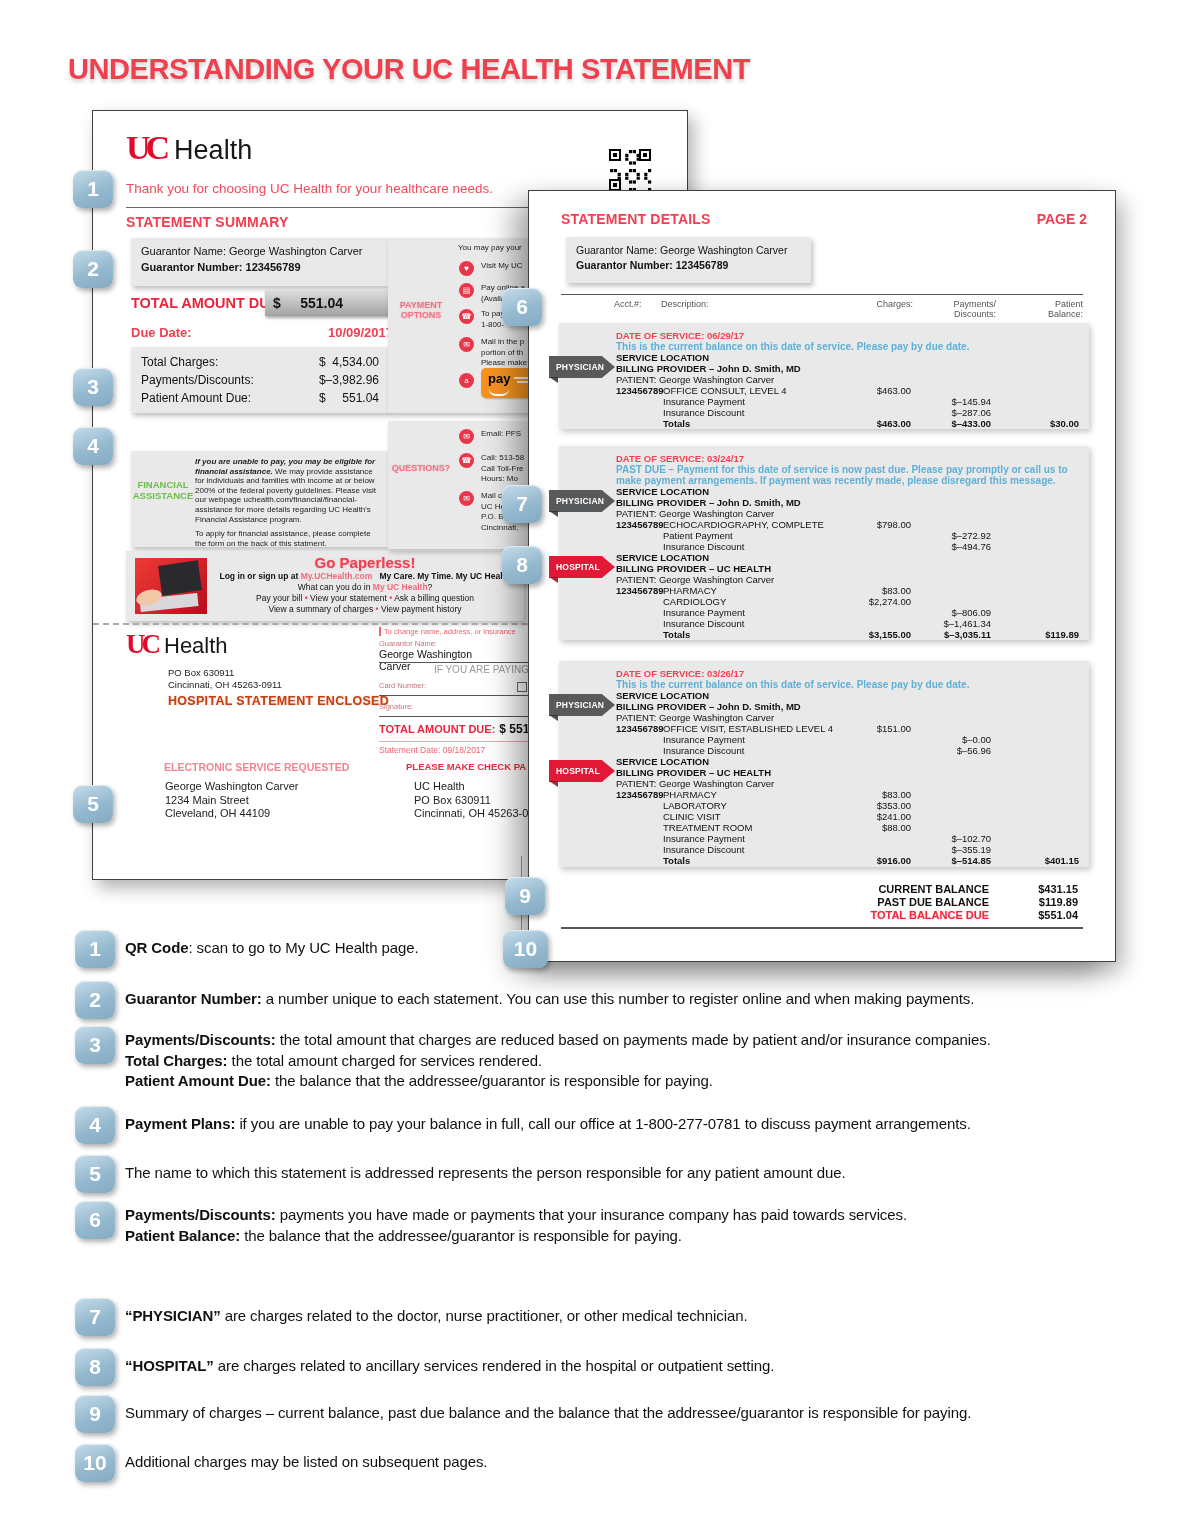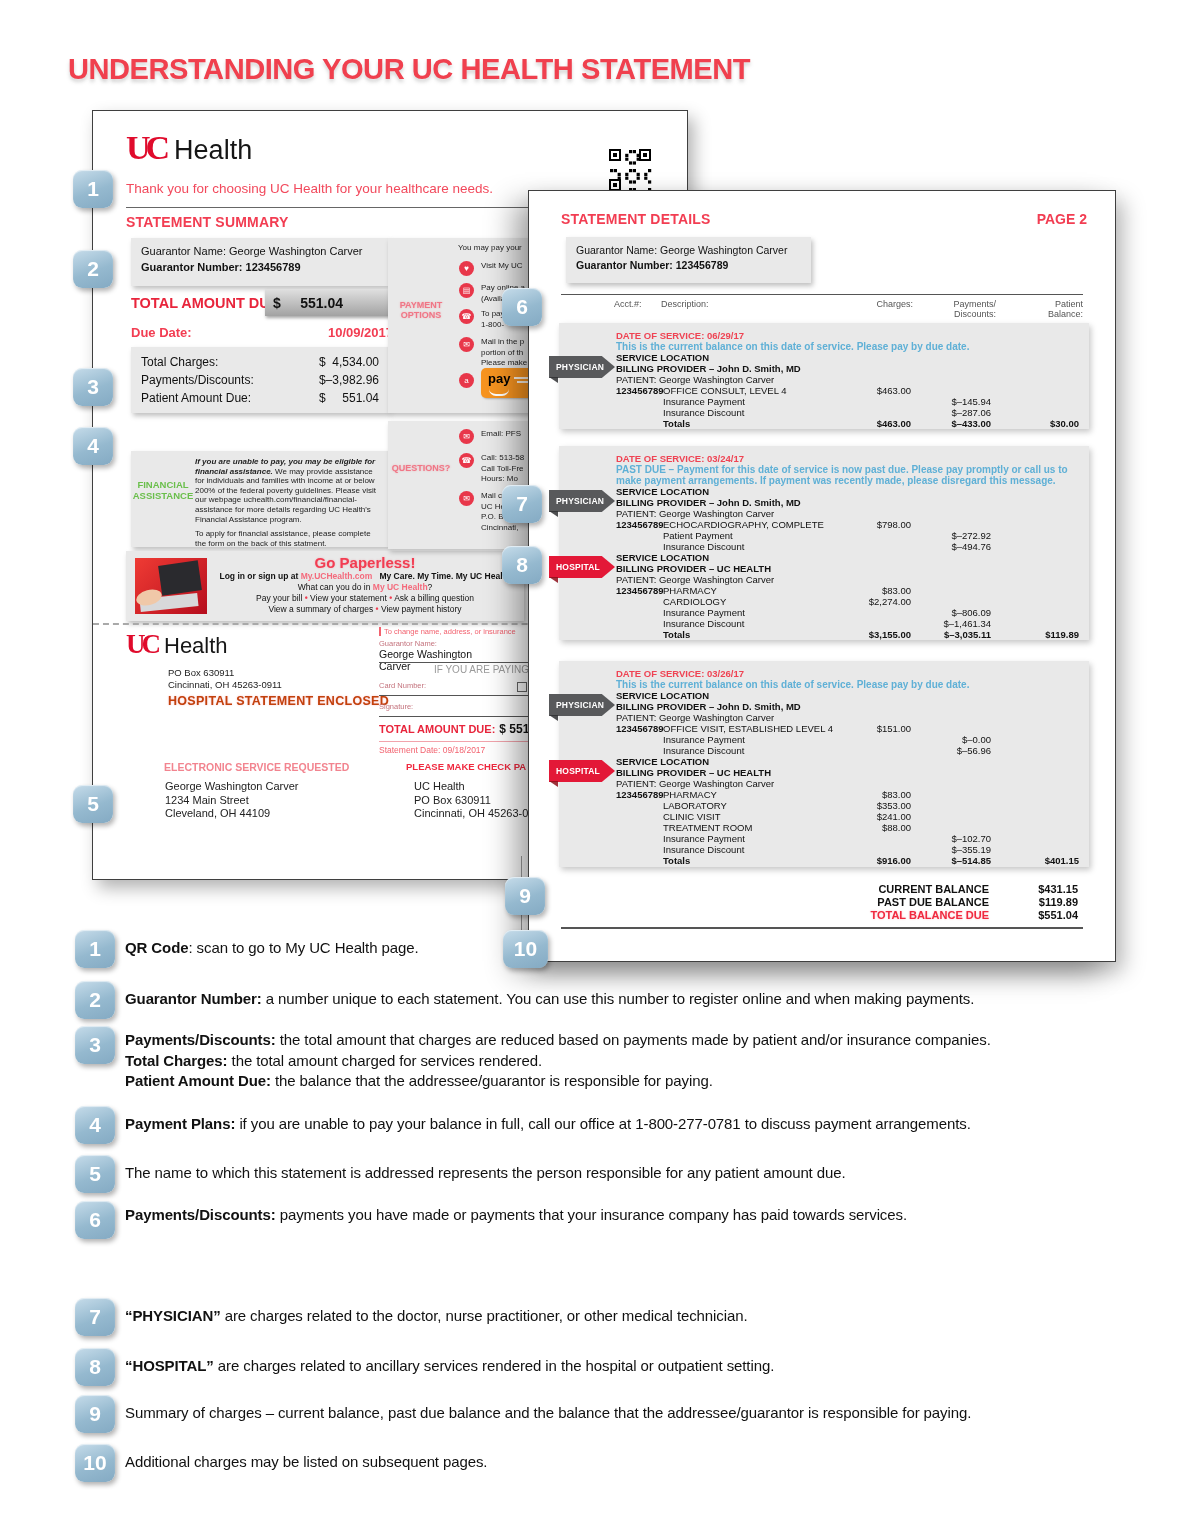--- a/index.html
+++ b/index.html
@@ -508,20 +508,21 @@
 <div class="lrow lr4">
     <div class="lbadge">5</div>
     <div class="ltext">
       <div>The name to which this statement is addressed represents the person responsible for any patient amount due.</div>
     </div>
   </div>
 <div class="lrow lr5">
     <div class="lbadge">6</div>
     <div class="ltext multi">
       <div><b>Payments/Discounts:</b> payments you have made or payments that your insurance company has paid towards services.</div>
+      <div><b>Patient Balance:</b> the balance that the addressee/guarantor is responsible for paying.</div>
     </div>
   </div>
 <div class="lrow lr6">
     <div class="lbadge">7</div>
     <div class="ltext">
       <div><b>“PHYSICIAN”</b> are charges related to the doctor, nurse practitioner, or other medical technician.</div>
     </div>
   </div>
 <div class="lrow lr7">
     <div class="lbadge">8</div>

